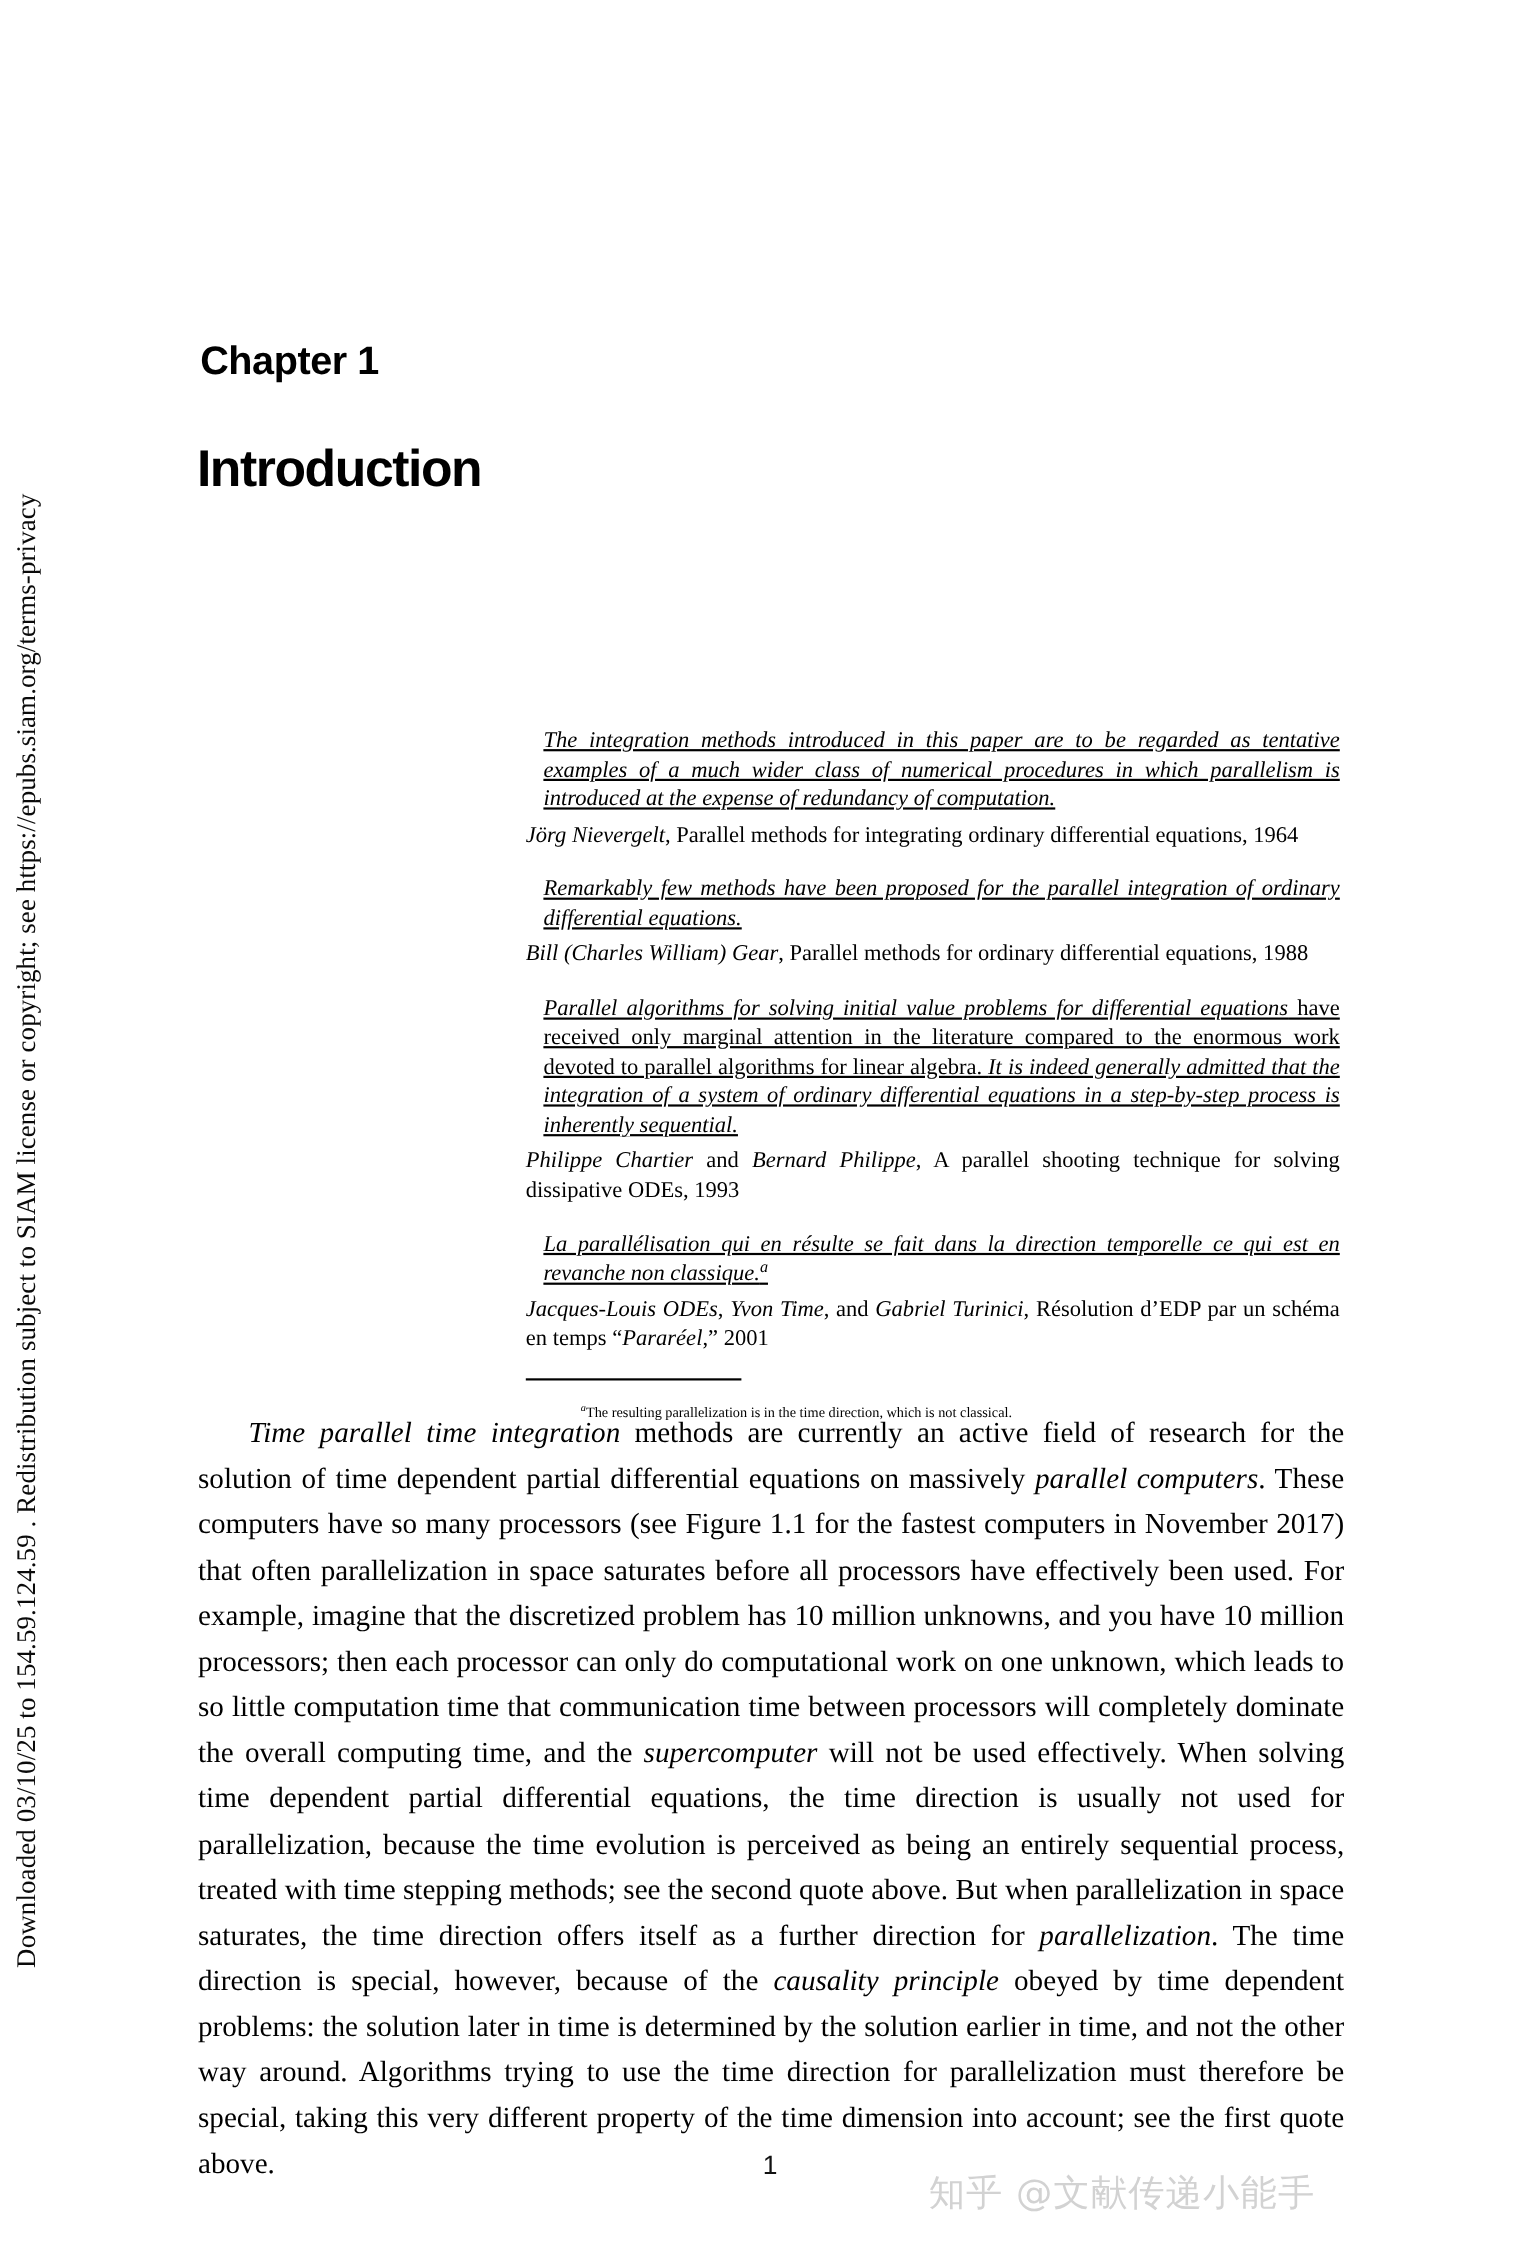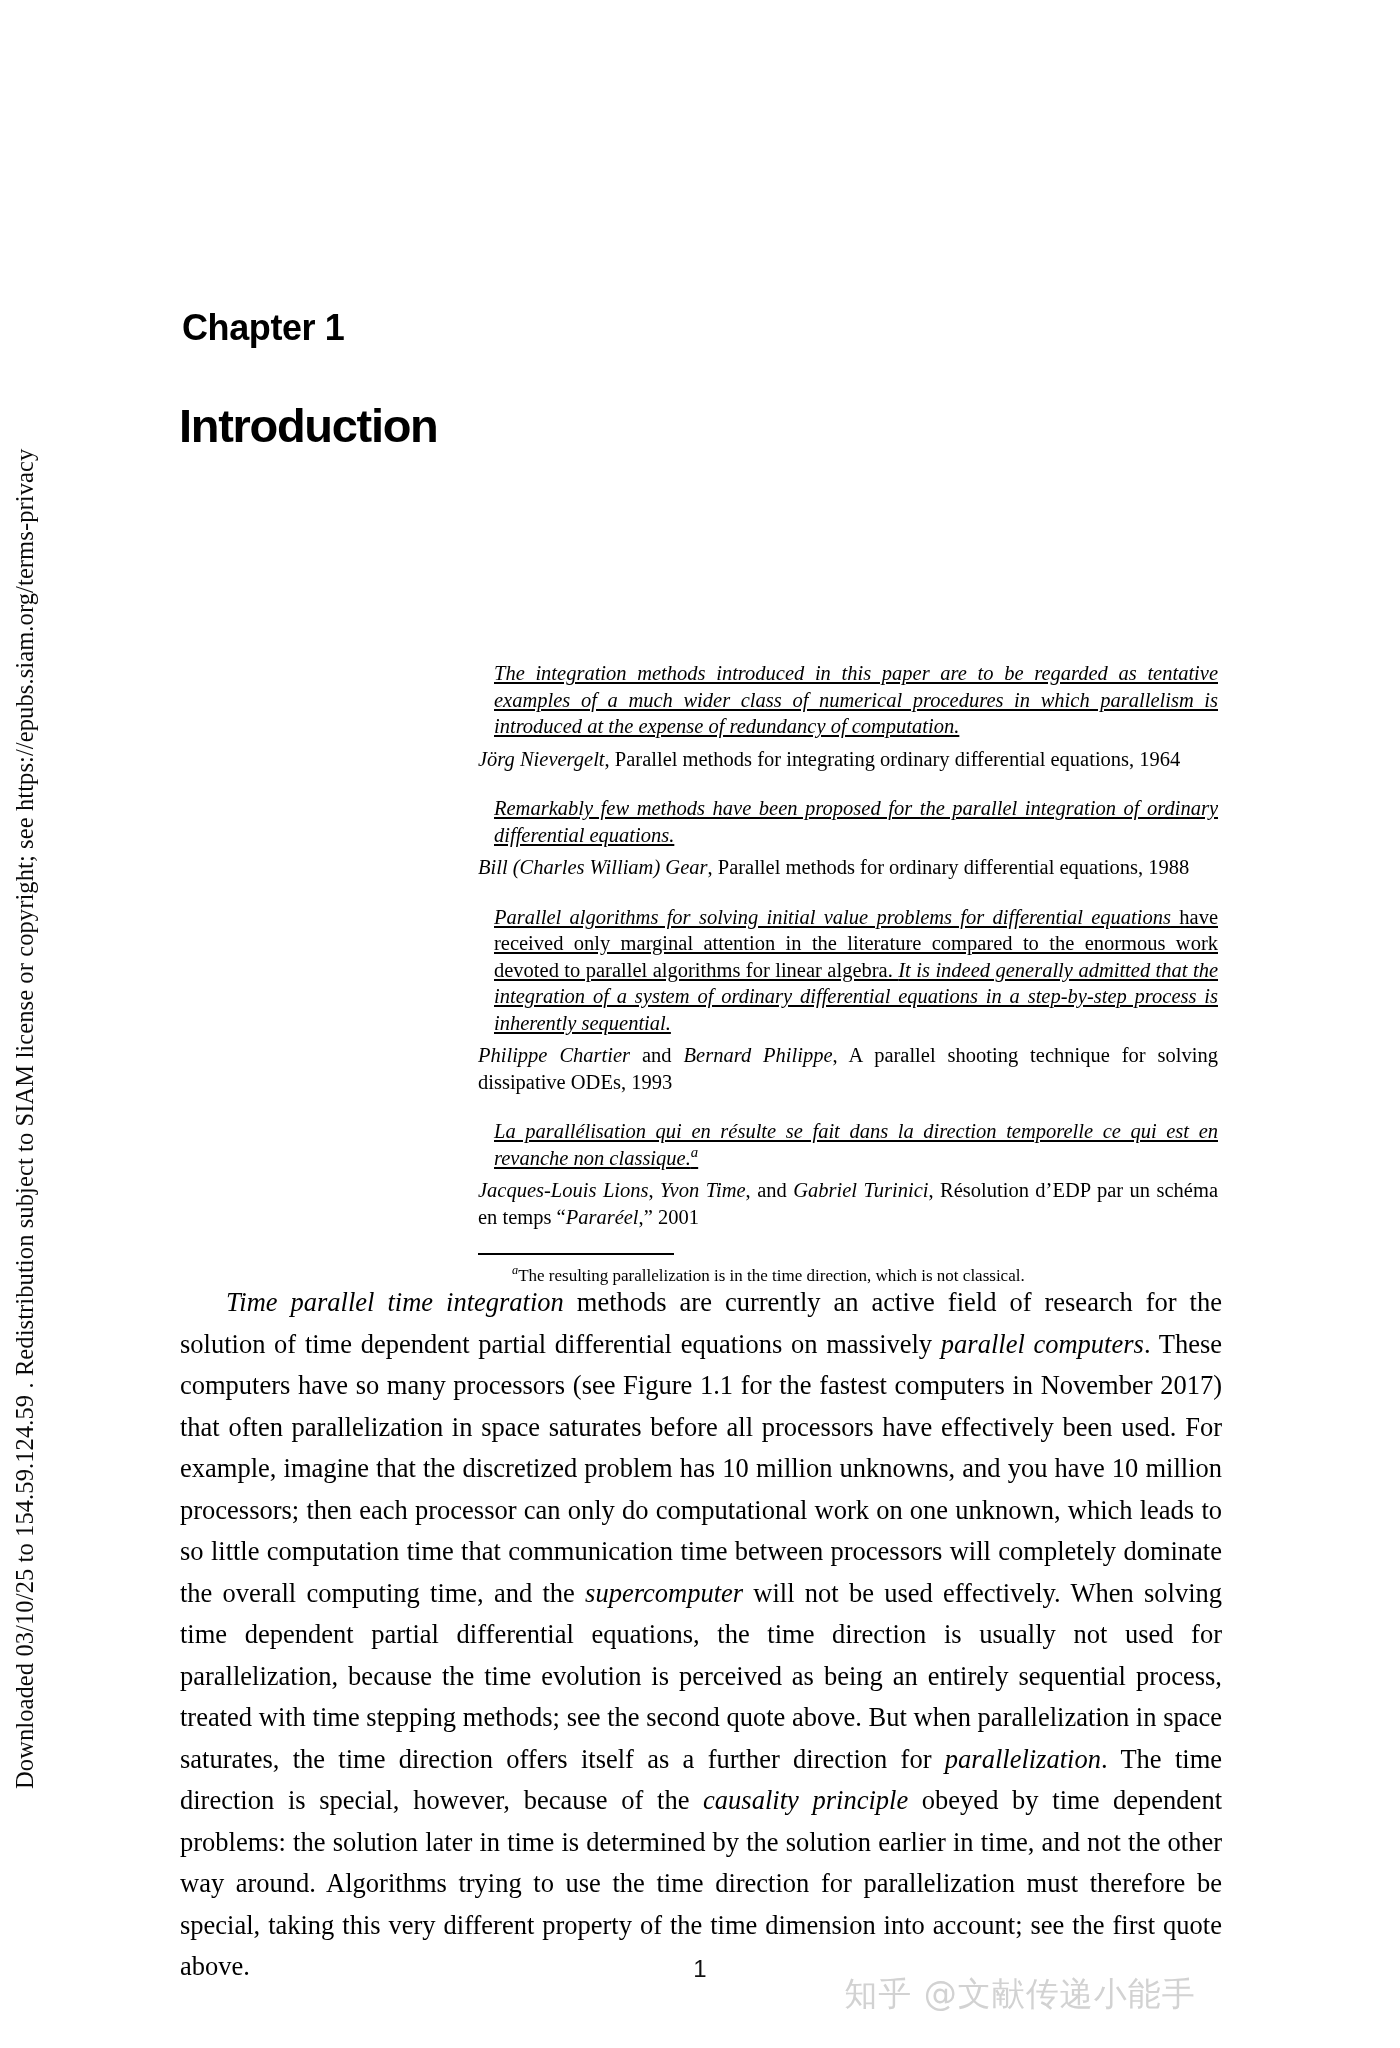--- a/index.html
+++ b/index.html
@@ -108,23 +108,23 @@
     line-height: 0;
   }
 
   .footnote-rule {
     width: 196px;
     height: 0;
     border-top: 2px solid #000;
     margin: 16px 0 8px 0;
   }
   .footnote {
-    font-size: 17px;
+    font-size: 13px;
     line-height: 25px;
-    margin: 0;
+    margin: 16px;
     padding-left: 34px;
   }
 
   
   .body-text {
     position: absolute;
     left: 180px;
     top: 1282px;
     width: 1042px;
     font-size: 26.5px;
@@ -183,21 +183,21 @@
       <p class="quote-attr"><span class="nm">Bill (Charles William) Gear</span><span>, Parallel methods for ordinary differential equations, 1988</span></p>
     </div>
 
     <div class="quote-group">
       <p class="quote-text"><span>Parallel algorithms for solving initial value problems for differential equations</span><span class="rm"> have received only marginal attention in the literature compared to the enormous work devoted to parallel algorithms for linear algebra. </span><span>It is indeed generally admitted that the integration of a system of ordinary differential equations in a step-by-step process is inherently sequential.</span></p>
       <p class="quote-attr"><span class="nm">Philippe Chartier</span><span> and </span><span class="nm">Bernard Philippe</span><span>, A parallel shooting technique for solving dissipative ODEs, 1993</span></p>
     </div>
 
     <div class="quote-group">
       <p class="quote-text"><span>La parallélisation qui en résulte se fait dans la direction temporelle ce qui est en revanche non classique.</span><sup class="fn">a</sup></p>
-      <p class="quote-attr"><span class="nm">Jacques-Louis Lions</span><span>, </span><span class="nm">Yvon Time</span><span>, and </span><span class="nm">Gabriel Turinici</span><span>, Résolution d’EDP par un schéma en temps “</span><span class="nm">Pararéel</span><span>,” 2001</span></p>
+      <p class="quote-attr"><span class="nm">Jacques-Louis ODEs</span><span>, </span><span class="nm">Yvon Time</span><span>, and </span><span class="nm">Gabriel Turinici</span><span>, Résolution d’EDP par un schéma en temps “</span><span class="nm">Pararéel</span><span>,” 2001</span></p>
     </div>
 
     <div class="footnote-rule"></div>
 
     <p class="footnote"><sup class="fn">a</sup><span>The resulting parallelization is in the time direction, which is not classical.</span></p>
   </div>
 
   <div class="body-text"><i>Time parallel time integration</i><span> methods are currently an active field of research for the solution of time dependent partial differential equations on massively </span><i>parallel computers</i><span>. These computers have so many processors (see Figure 1.1 for the fastest computers in November 2017) that often parallelization in space saturates before all processors have effectively been used. For example, imagine that the discretized problem has 10 million unknowns, and you have 10 million processors; then each processor can only do computational work on one unknown, which leads to so little computation time that communication time between processors will completely dominate the overall computing time, and the </span><i>supercomputer</i><span> will not be used effectively. When solving time dependent partial differential equations, the time direction is usually not used for parallelization, because the time evolution is perceived as being an entirely sequential process, treated with time stepping methods; see the second quote above. But when parallelization in space saturates, the time direction offers itself as a further direction for </span><i>parallelization</i><span>. The time direction is special, however, because of the </span><i>causality principle</i><span> obeyed by time dependent problems: the solution later in time is determined by the solution earlier in time, and not the other way around. Algorithms trying to use the time direction for parallelization must therefore be special, taking this very different property of the time dimension into account; see the first quote above.</span></div>
 
   <div class="page-number">1</div>

